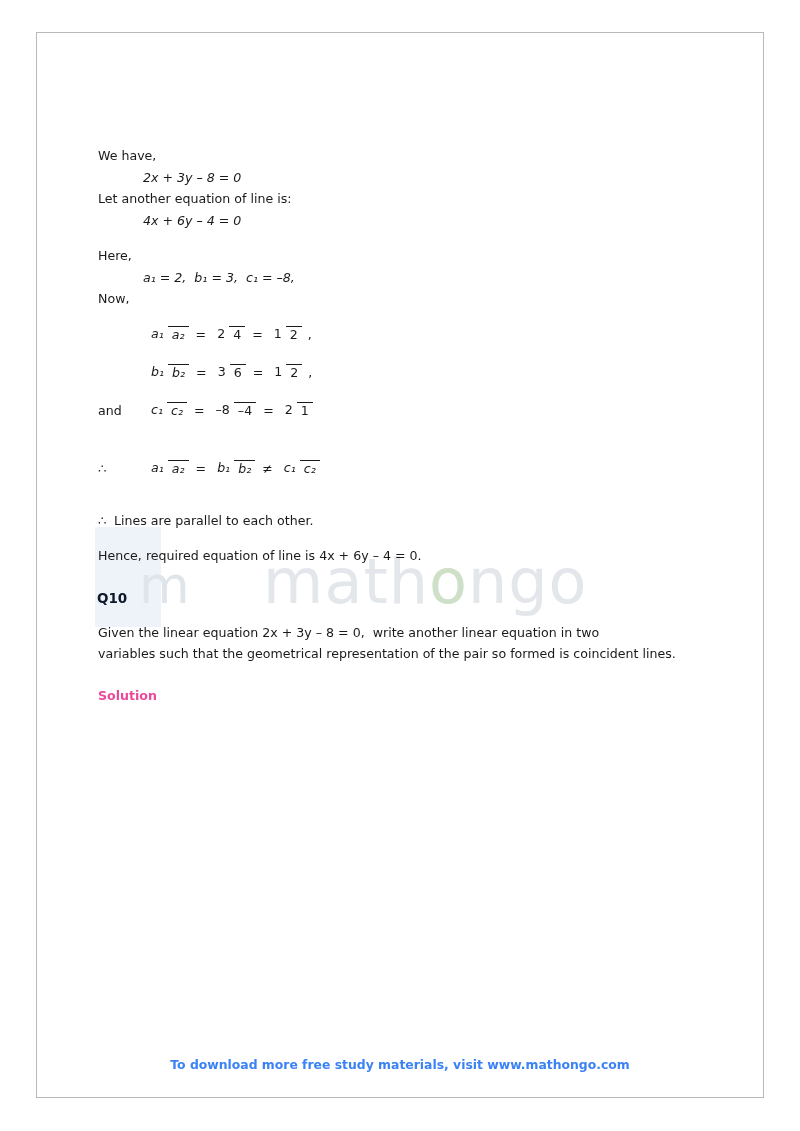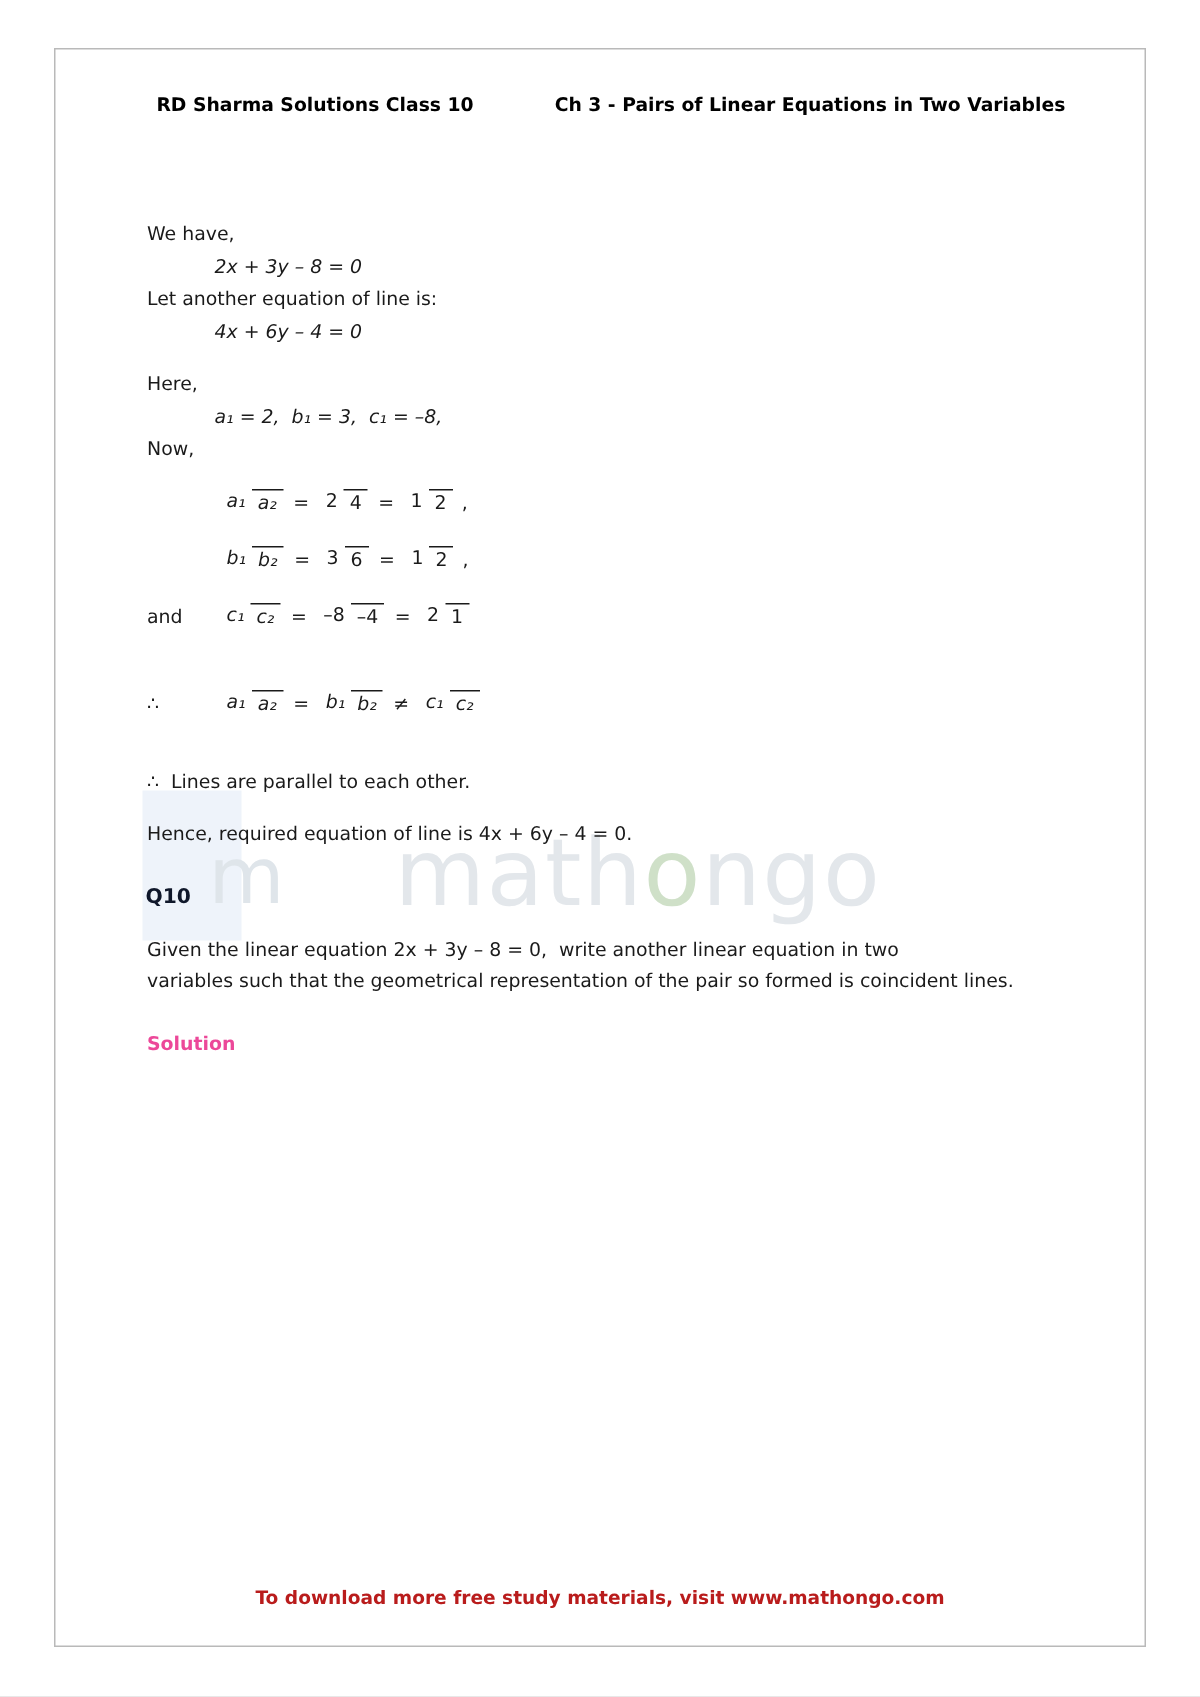--- a/index.html
+++ b/index.html
@@ -157,34 +157,30 @@
     margin: 0;
   }
   .footer {
     position: absolute;
     left: 0;
     top: 1057px;
     width: 800px;
     text-align: center;
     font-weight: bold;
     font-size: 12.4px;
-    color: #b91c1c;
+    color: #3b82f6;
   }
 </style>
 </head>
 <body>
 
 <div class="page">
 
   <div class="page-border"></div>
 
-  <div class="header">
-    <div class="header-left">RD Sharma Solutions Class 10</div>
-    <div class="header-right">Ch 3 - Pairs of Linear Equations in Two Variables</div>
-  </div>
 
   <div class="watermark">
     <div class="wm-box"></div>
     <div class="wm-m">m</div>
     <div class="wm-text"><span>math</span><span class="wm-o-green">o</span><span>ngo</span></div>
   </div>
 
   <div class="content">
 
     <p class="line">We have,</p>

